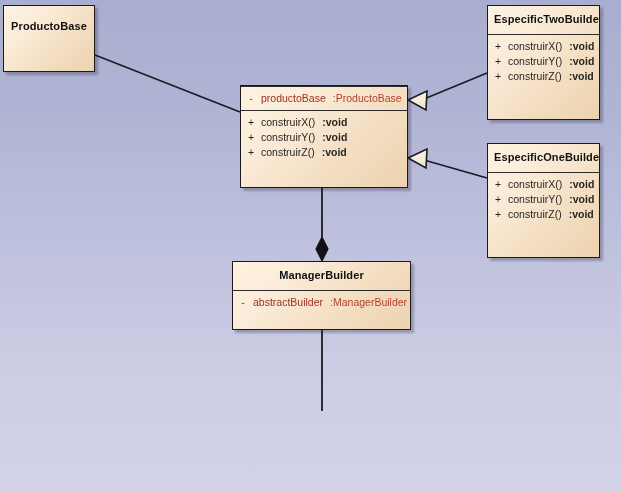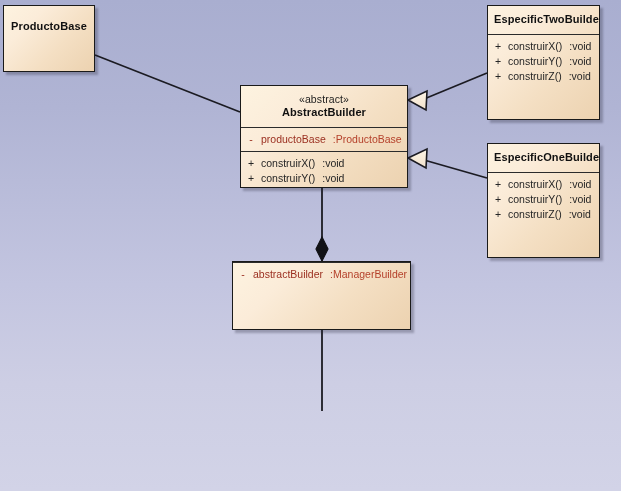--- a/index.html
+++ b/index.html
@@ -85,20 +85,21 @@
     color: #9b2f20;
   }
   .attr-row .mtype {
     color: #b5412b;
   }
   .op-row, .op-row .vis {
     color: #262626;
   }
   .op-row .mtype {
     color: #262626;
+    font-weight: bold;
   }
 
   
   #cls-productobase {
     left: 3px;  top: 5px;  width: 92px;  height: 67px;
   }
   #cls-abstractbuilder {
     left: 240px; top: 85px; width: 168px; height: 103px;
   }
   #cls-especifictwobuilder {
@@ -144,24 +145,20 @@
     <line x1="322" y1="330" x2="322" y2="411" stroke="#1b1b22" stroke-width="1.8"></line>
   </svg>
 
   <div class="uml-class title-only" id="cls-productobase">
     <div class="uml-header">
       <span class="class-name">ProductoBase</span>
     </div>
   </div>
 
   <div class="uml-class" id="cls-abstractbuilder">
-    <div class="uml-header">
-      <span class="stereotype">«abstract»</span>
-      <span class="class-name">AbstractBuilder</span>
-    </div>
     <div class="divider"></div>
     <div class="compartment">
       <div class="member attr-row">
         <span class="vis">-</span>
         <span class="mname">productoBase</span>
         <span class="mtype">:ProductoBase</span>
       </div>
     </div>
     <div class="divider"></div>
     <div class="compartment">
@@ -225,20 +222,23 @@
       </div>
       <div class="member op-row">
         <span class="vis">+</span>
         <span class="mname">construirZ()</span>
         <span class="mtype">:void</span>
       </div>
     </div>
   </div>
 
   <div class="uml-class" id="cls-managerbuilder">
+    <div class="uml-header">
+      <span class="class-name">ManagerBuilder</span>
+    </div>
     <div class="divider"></div>
     <div class="compartment">
       <div class="member attr-row">
         <span class="vis">-</span>
         <span class="mname">abstractBuilder</span>
         <span class="mtype">:ManagerBuilder</span>
       </div>
     </div>
   </div>
 

